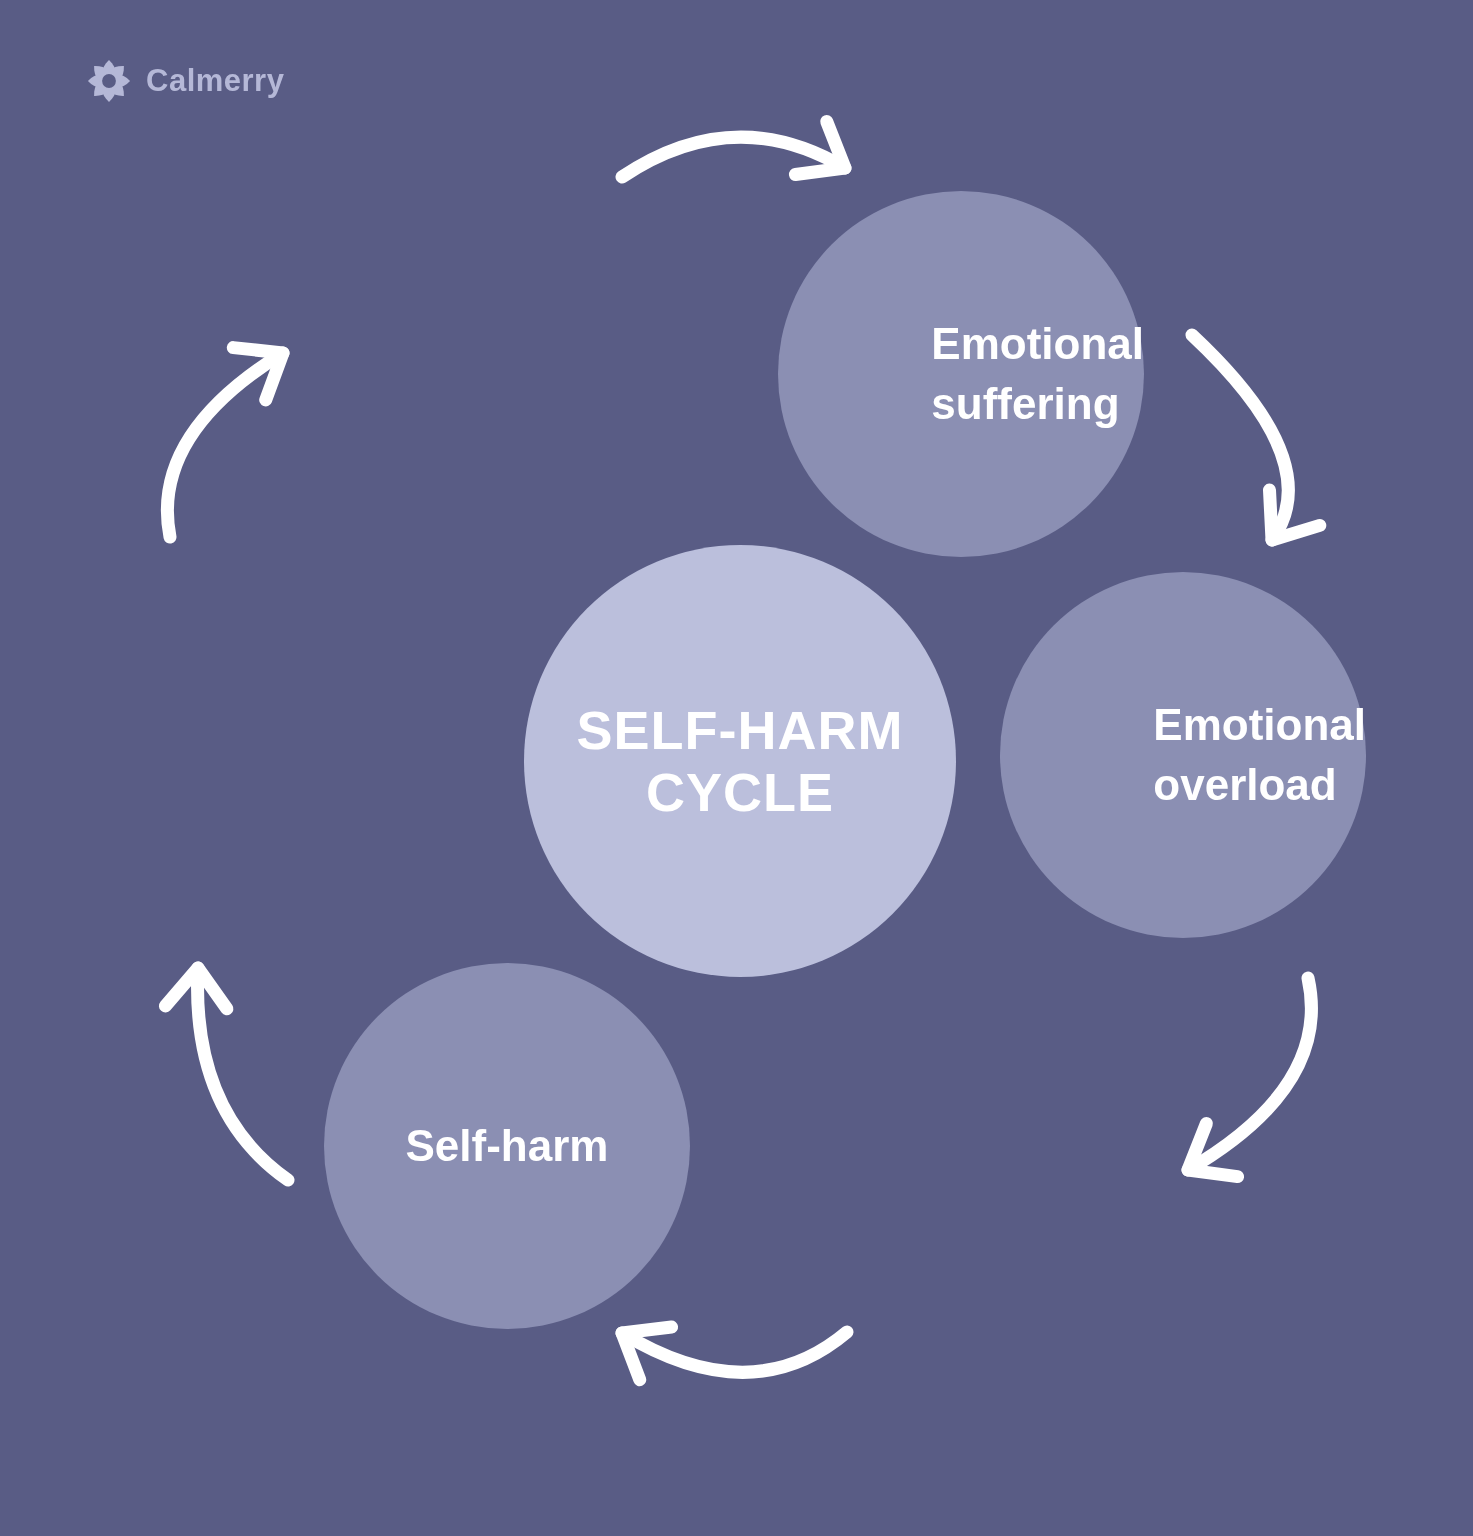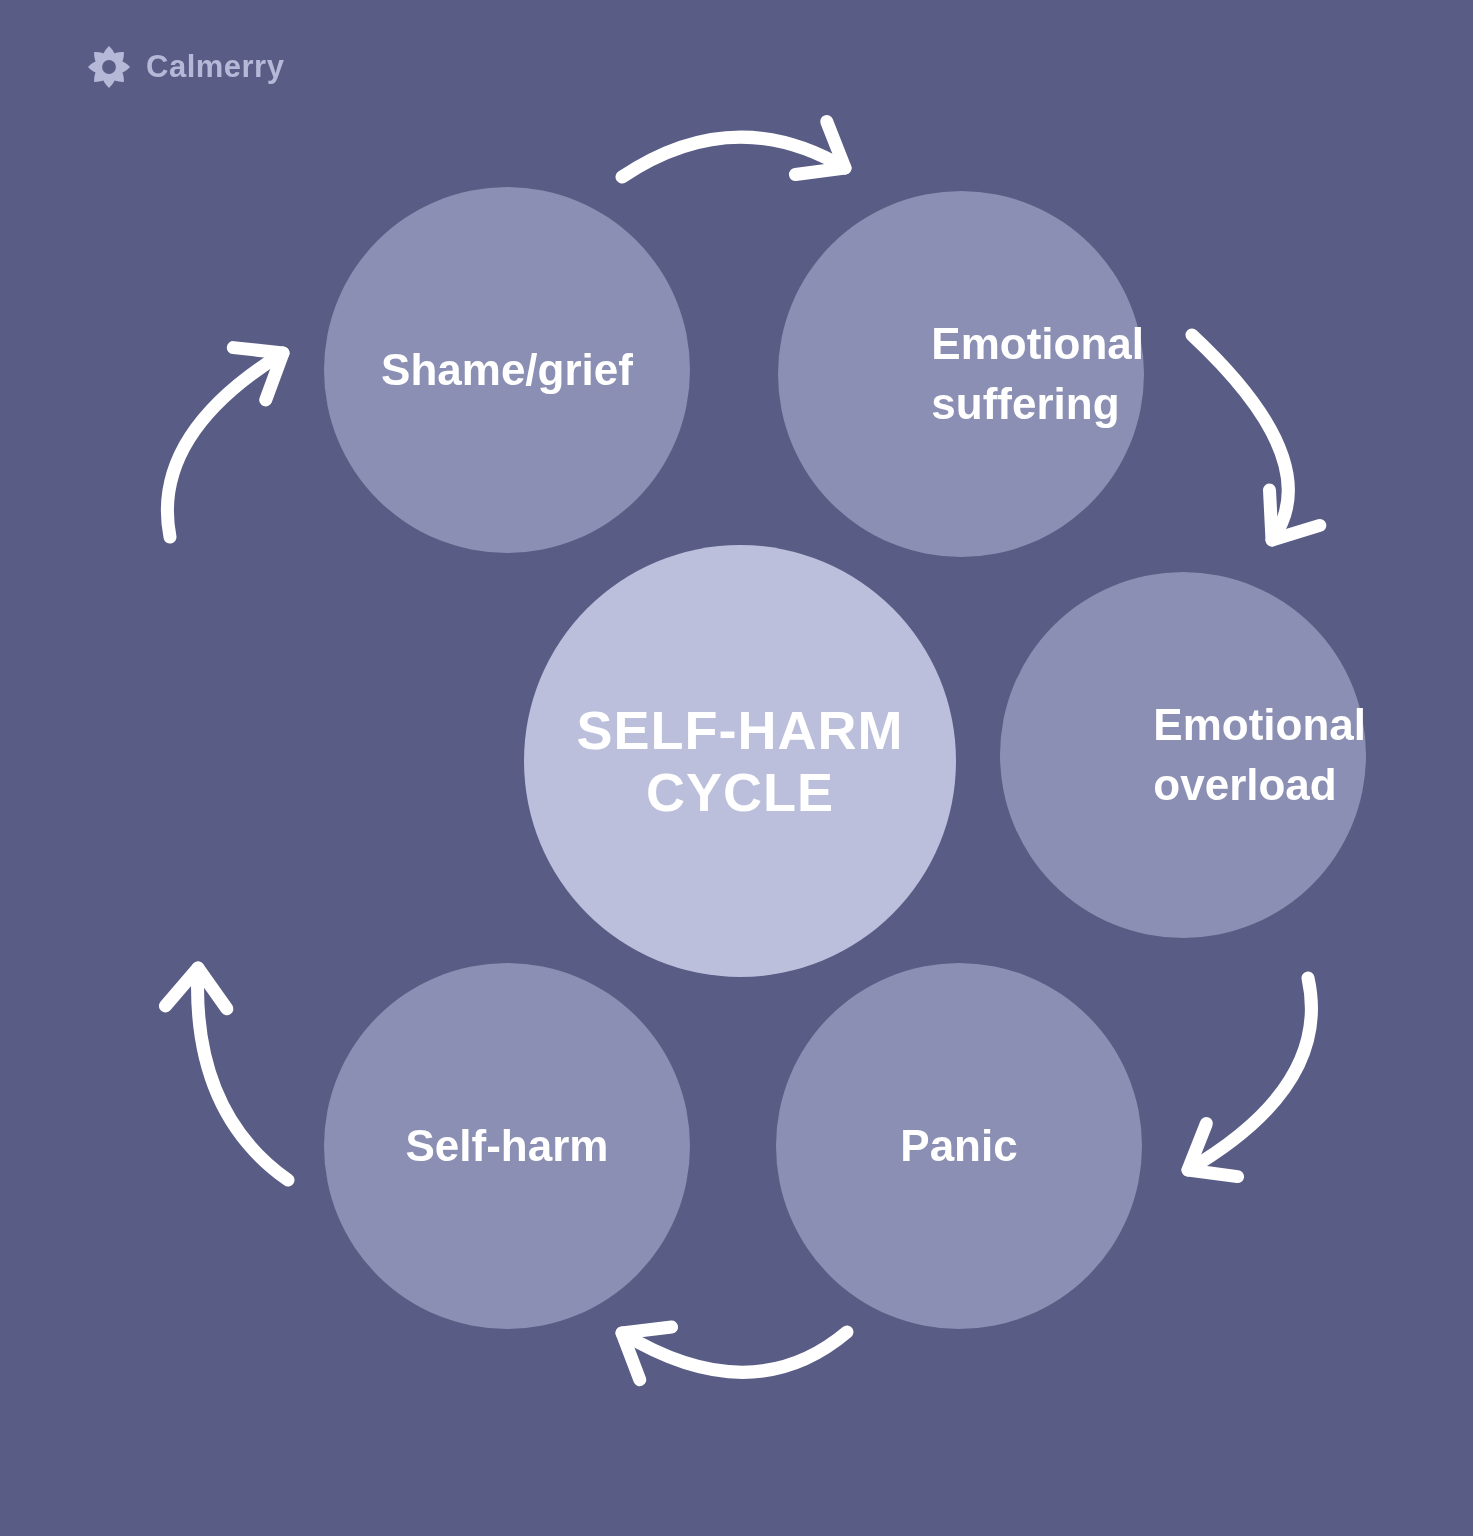--- a/index.html
+++ b/index.html
@@ -4,21 +4,21 @@
 <style>
   html,body{margin:0;padding:0;}
   body{
     width:1473px;height:1536px;position:relative;overflow:hidden;
     background:#595c85;
     font-family:"Liberation Sans", sans-serif;
   }
   .canvas{position:absolute;inset:0;}
 
   
-  .logo{position:absolute;left:86px;top:44px;display:flex;align-items:center;gap:14px;}
+  .logo{position:absolute;left:86px;top:58px;display:flex;align-items:center;gap:14px;}
   .logo-icon{width:46px;height:46px;display:block;}
   .logo-text{
     color:#b5b8d7;font-size:31px;font-weight:700;letter-spacing:.5px;
   }
 
   
   .bubble{
     position:absolute;border-radius:50%;
     display:flex;align-items:center;justify-content:center;
     color:#ffffff;
@@ -82,36 +82,30 @@
       <path d="M 671.6 1327.0 L 622.0 1333.0 L 639.8 1379.7" class="arrow-head"></path>
       <path d="M 226.9 1008.8 L 198.0 968.0 L 165.4 1005.9" class="arrow-head"></path>
       <path d="M 265.7 399.9 L 283.0 353.0 L 233.3 347.6" class="arrow-head"></path>
     </svg>
 
   <div class="bubble center-bubble">
     <div class="label">SELF-HARM
 CYCLE</div>
   </div>
 
-  <div class="bubble sat" style="left:324px;top:187px">
-    <div class="label">Shame/grief</div>
-  </div>
 
   <div class="bubble sat align-left" style="left:778px;top:191px">
     <div class="label">Emotional
 suffering</div>
   </div>
 
   <div class="bubble sat align-left" style="left:1000px;top:572px">
     <div class="label">Emotional
 overload</div>
   </div>
 
-  <div class="bubble sat" style="left:776px;top:963px">
-    <div class="label">Panic</div>
-  </div>
 
   <div class="bubble sat" style="left:324px;top:963px">
     <div class="label">Self-harm</div>
   </div>
 
 
 </div>
 
 </body></html>

